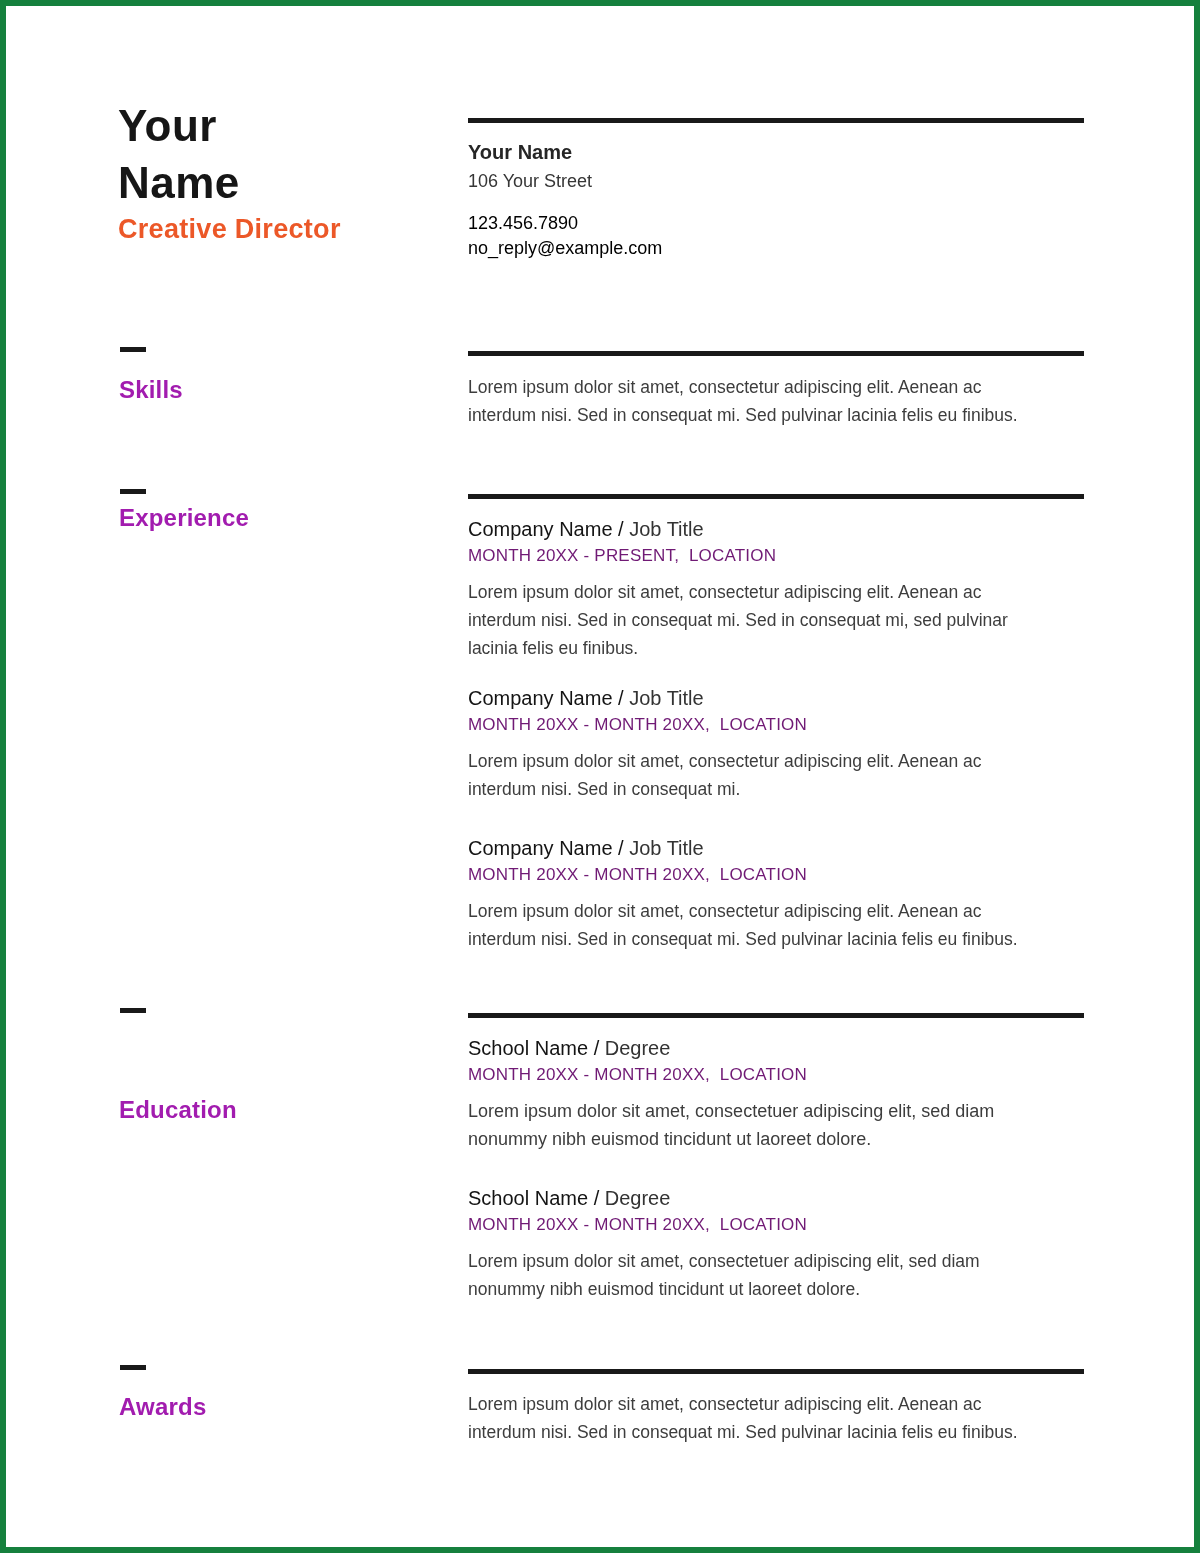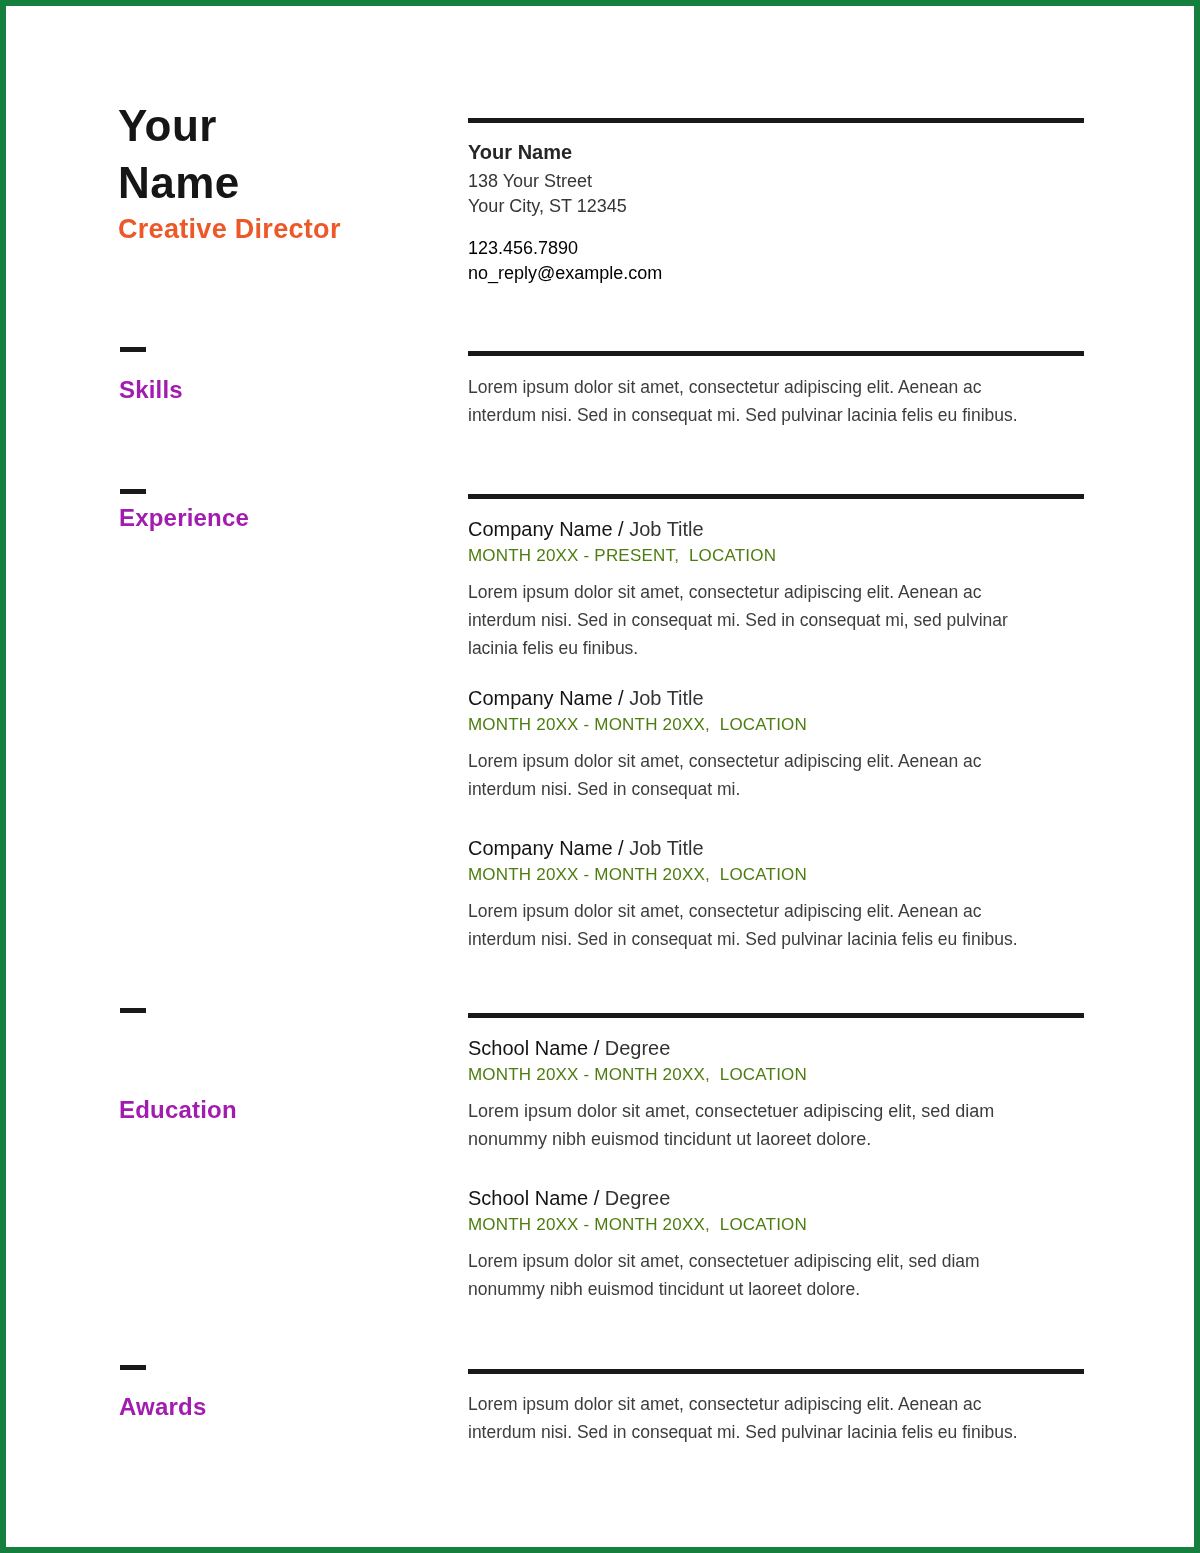--- a/index.html
+++ b/index.html
@@ -70,21 +70,21 @@
   .entry { position: absolute; left: 462px; width: 622px; }
   #exp-entry-0 { top: 509px; }
   #exp-entry-1 { top: 678px; }
   #exp-entry-2 { top: 828px; }
   #edu-entry-0 { top: 1028px; }
   #edu-entry-1 { top: 1178px; }
 
   .entry-title { font-size: 20px; line-height: 28px; color: #333333; }
   .entry-title .strong { font-weight: 400; color: #141414; }
   .entry-dates {
-    font-size: 17px; line-height: 26px; color: #4d7c0f;
+    font-size: 17px; line-height: 26px; color: #701a75;
     white-space: pre-wrap; letter-spacing: 0.2px;
   }
   .entry-body {
     margin-top: 9px;
     font-size: 17.5px; line-height: 28px; color: #3d3d3d;
     white-space: pre-line;
   }
   .entry-body.edu-mixed { font-size: 18px; }
   .sz-sm { font-size: 18px; }
 </style>
@@ -105,22 +105,21 @@
   <div class="rule" id="rule-awards"></div>
 
   <div class="dash" id="dash-skills"></div>
   <div class="dash" id="dash-experience"></div>
   <div class="dash" id="dash-education"></div>
   <div class="dash" id="dash-awards"></div>
 
   <div id="contact-block">
     <div class="contact-name">Your Name</div>
     <div class="contact-addr">
-      <div>138 Your Street</div>
-      <div>Your City, ST 12345</div>
+      <div>106 Your Street</div>
     </div>
     <div class="contact-links">
       <div>123.456.7890</div>
       <div>no_reply@example.com</div>
     </div>
   </div>
 
   <div class="heading" id="heading-skills">Skills</div>
   <div class="heading" id="heading-experience">Experience</div>
   <div class="heading" id="heading-education">Education</div>

